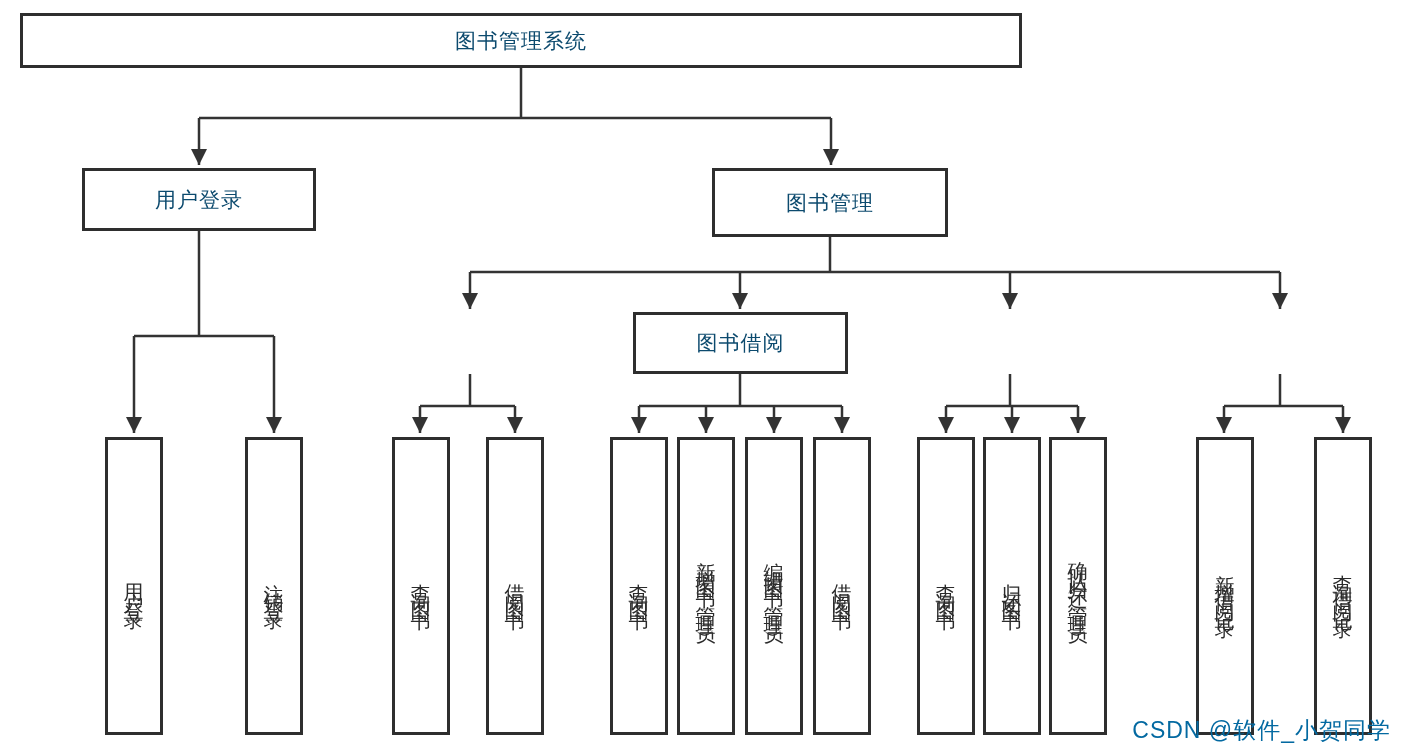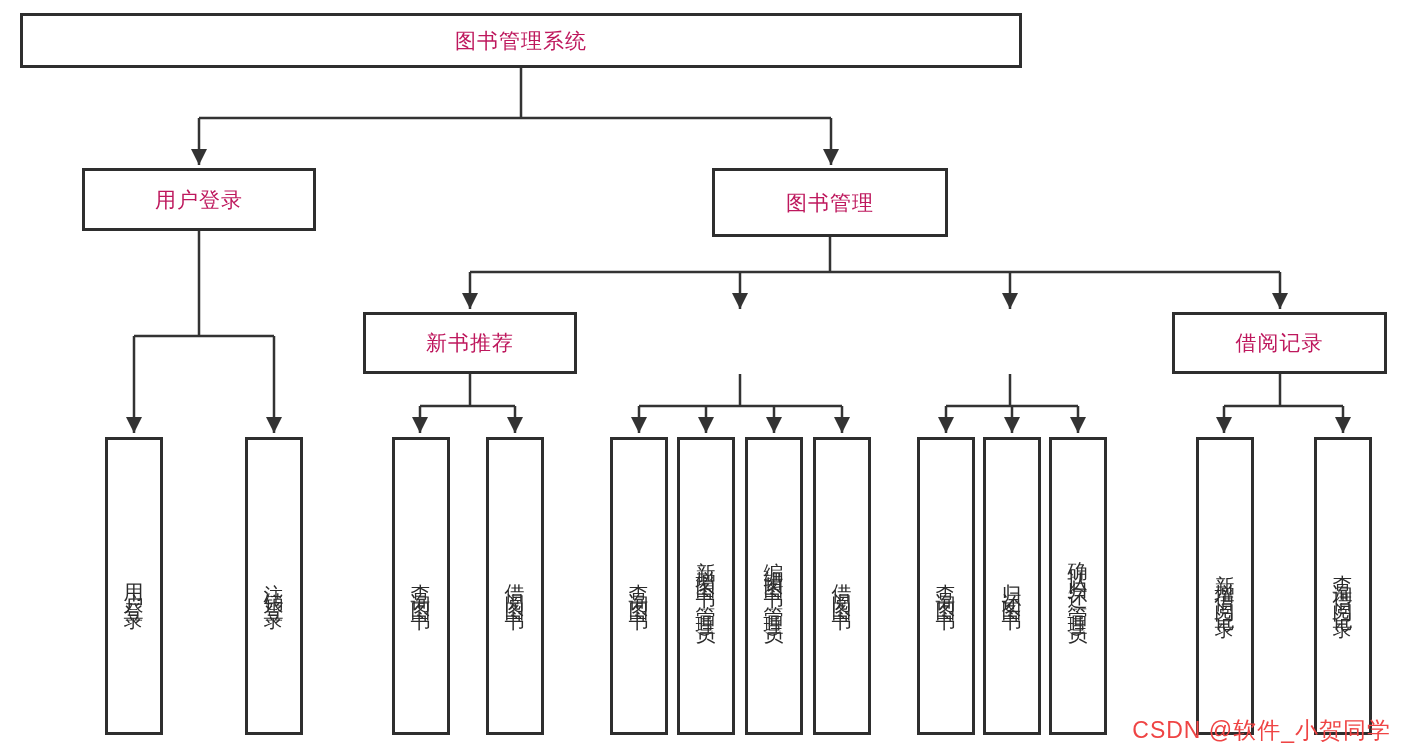--- a/index.html
+++ b/index.html
@@ -29,21 +29,21 @@
   }
   .hbox {
     position: absolute;
     box-sizing: border-box;
     border: 3px solid #2e2e2e;
     background: #ffffff;
     display: flex;
     align-items: center;
     justify-content: center;
     font-size: 21px;
-    color: #be185d;
+    color: #0c4a6e;
     letter-spacing: 1px;
     z-index: 2;
   }
   .vbox {
     position: absolute;
     top: 437px;
     width: 58px;
     height: 298px;
     box-sizing: border-box;
     border: 3px solid #2e2e2e;
@@ -82,21 +82,21 @@
   .leaf-d2 { left: 983px; }
   .leaf-d3 { left: 1049px; }
   .leaf-e1 { left: 1196px; }
   .leaf-e2 { left: 1314px; }
 
   .watermark {
     position: absolute;
     right: 14px;
     bottom: 1px;
     font-size: 23px;
-    color: #ef4444;
+    color: #0369a1;
     z-index: 3;
     letter-spacing: 1px;
   }
 </style>
 </head>
 <body>
 
 <div class="canvas">
 
   <svg class="connectors" viewBox="0 0 1405 747" xmlns="http://www.w3.org/2000/svg" aria-hidden="true">
@@ -145,25 +145,22 @@
     <span>图书管理系统</span>
   </div>
 
   <div class="hbox node-user-login">
     <span>用户登录</span>
   </div>
   <div class="hbox node-book-mgmt">
     <span>图书管理</span>
   </div>
 
-  <div class="hbox node-recommend">
-    <span>新书推荐</span>
-  </div>
-  <div class="hbox node-records">
-    <span>借阅记录</span>
+  <div class="hbox node-borrow">
+    <span>图书借阅</span>
   </div>
 
   <div class="vbox leaf-a1">
     <span class="vtext">用户登录</span>
   </div>
   <div class="vbox leaf-a2">
     <span class="vtext">注销登录</span>
   </div>
 
   <div class="vbox leaf-b1">

